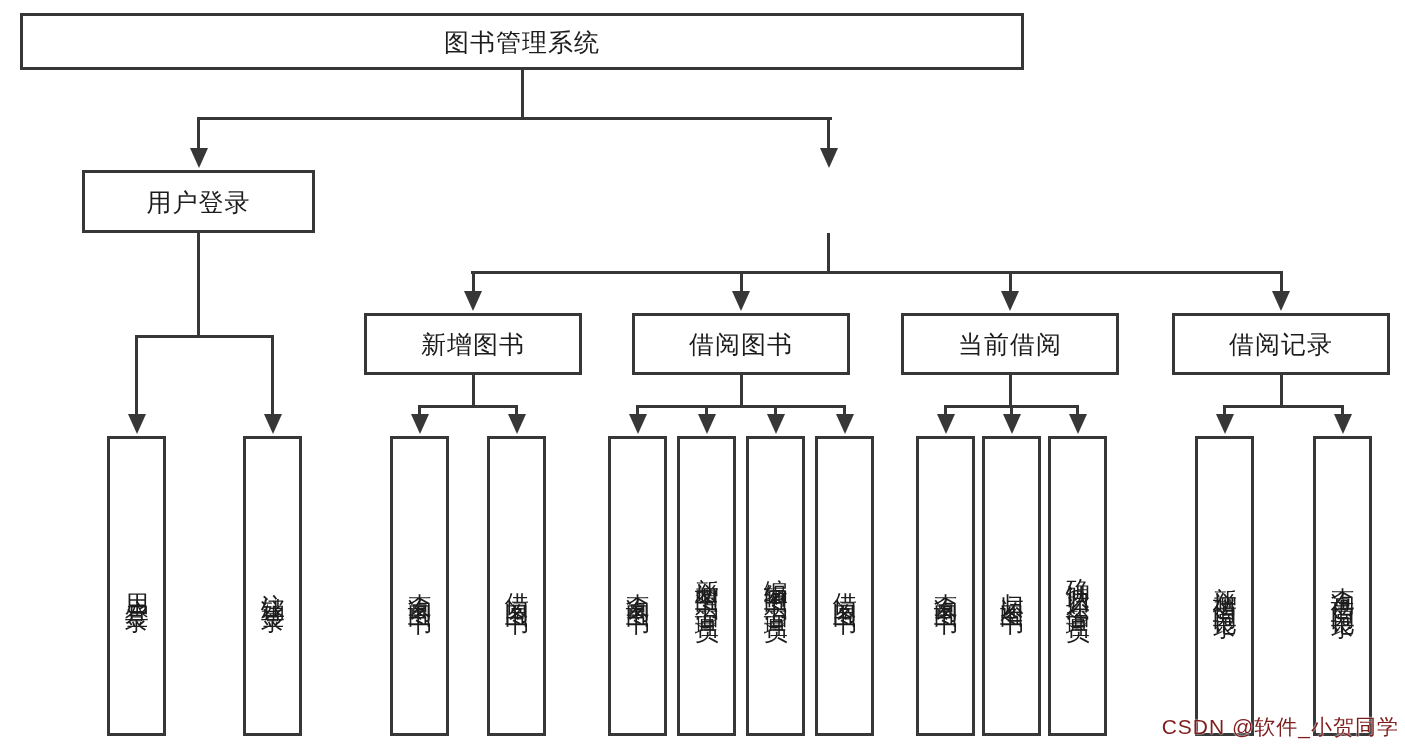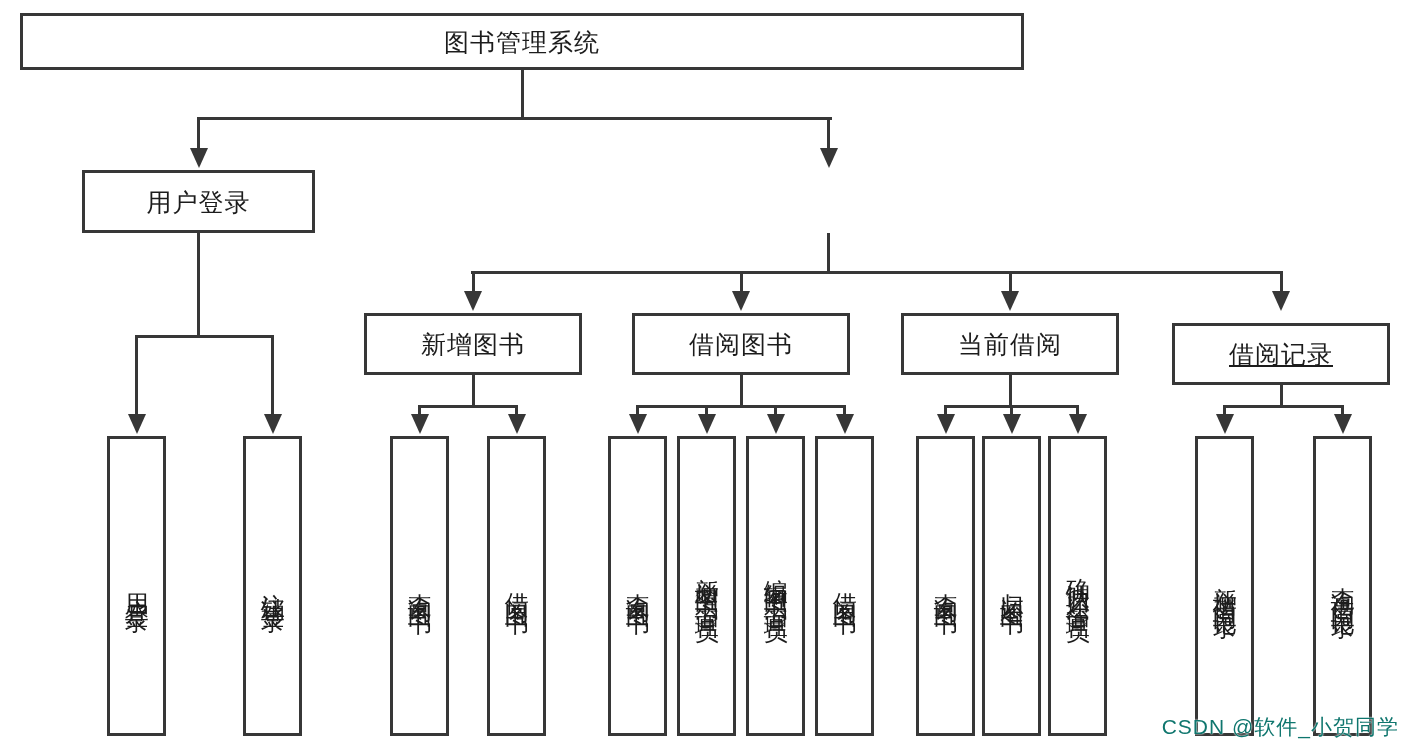--- a/index.html
+++ b/index.html
@@ -78,21 +78,21 @@
 
   <div class="box" style="left:364px; top:313px; width:218px; height:62px;">
     <span class="hlabel">新增图书</span>
   </div>
   <div class="box" style="left:632px; top:313px; width:218px; height:62px;">
     <span class="hlabel">借阅图书</span>
   </div>
   <div class="box" style="left:901px; top:313px; width:218px; height:62px;">
     <span class="hlabel">当前借阅</span>
   </div>
-  <div class="box" style="left:1172px; top:323px; width:218px; height:62px;text-decoration:underline;">
+  <div class="box" style="left:1172px; top:313px; width:218px; height:62px;">
     <span class="hlabel">借阅记录</span>
   </div>
 
   <div class="box" style="left:107px; top:436px; width:59px; height:300px;">
     <span class="vlabel">用户登录</span>
   </div>
   <div class="box" style="left:243px; top:436px; width:59px; height:300px;">
     <span class="vlabel">注销登录</span>
   </div>
 
@@ -181,14 +181,14 @@
       <div class="cline" style="left: 1010px; top: 406px; width: 3px; height: 10px; background: rgb(55, 55, 55);"></div>
       <div class="ahead" style="left: 1002.5px; top: 414px; border-top: 20px solid rgb(55, 55, 55);"></div>
       <div class="cline" style="left: 1076px; top: 406px; width: 3px; height: 10px; background: rgb(55, 55, 55);"></div>
       <div class="ahead" style="left: 1068.5px; top: 414px; border-top: 20px solid rgb(55, 55, 55);"></div>
       <div class="cline" style="left: 1223px; top: 406px; width: 3px; height: 10px; background: rgb(55, 55, 55);"></div>
       <div class="ahead" style="left: 1215.5px; top: 414px; border-top: 20px solid rgb(55, 55, 55);"></div>
       <div class="cline" style="left: 1341px; top: 406px; width: 3px; height: 10px; background: rgb(55, 55, 55);"></div>
       <div class="ahead" style="left: 1333.5px; top: 414px; border-top: 20px solid rgb(55, 55, 55);"></div>
     </div>
 
-  <div id="watermark" style="color: #0f766e;">CSDN @软件_小贺同学</div>
+  <div id="watermark" style="color: #7f1d1d;">CSDN @软件_小贺同学</div>
 </div>
 
 </body></html>

